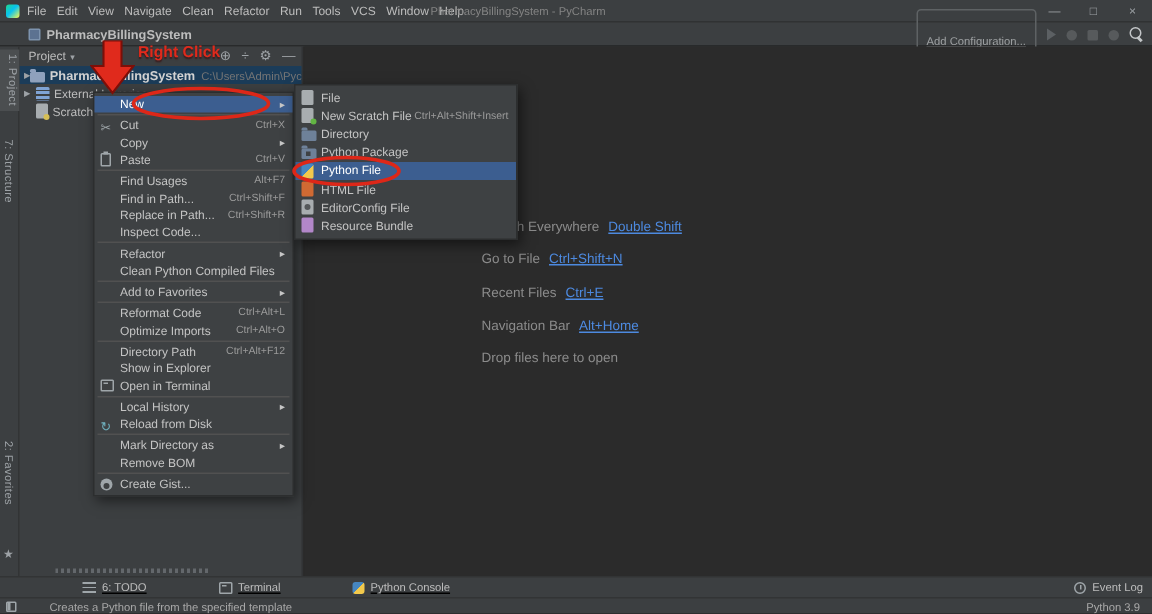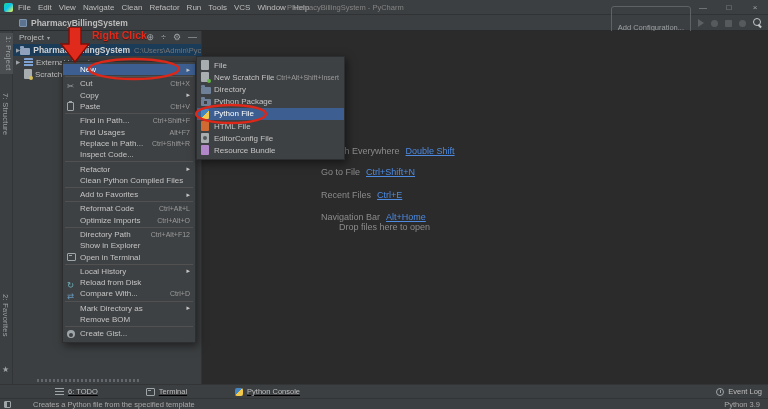--- a/index.html
+++ b/index.html
@@ -246,21 +246,21 @@
             <span class="wl-sc">Ctrl+Shift+N</span>
           </div>
           <div class="wl" style="top: 158px;">
             <span class="wl-label">Recent Files</span>
             <span class="wl-sc">Ctrl+E</span>
           </div>
           <div class="wl" style="top: 180px;">
             <span class="wl-label">Navigation Bar</span>
             <span class="wl-sc">Alt+Home</span>
           </div>
-          <div class="wl" style="top: 190px; margin-left: 18px;">
+          <div class="wl" style="top: 201px;">
             <span class="wl-label">Drop files here to open</span>
           </div>
         </div>
     </div>
   </div>
 
   <div class="popup" id="menu1">
       <div class="menu-item sel">
         <span class="mi-ico"></span>
         <span class="mi-label">New</span>
@@ -286,32 +286,32 @@
         <span class="mi-ico">
           <span class="ico ic-paste"></span>
         </span>
         <span class="mi-label">Paste</span>
         <span class="mi-spacer"></span>
         <span class="mi-sc">Ctrl+V</span>
       </div>
       <div class="menu-sep"></div>
       <div class="menu-item">
         <span class="mi-ico"></span>
+        <span class="mi-label">Find Usages</span>
+        <span class="mi-spacer"></span>
+        <span class="mi-sc">Alt+F7</span>
+      </div>
+      <div class="menu-item">
+        <span class="mi-ico"></span>
         <span class="mi-label">Find in Path...</span>
         <span class="mi-spacer"></span>
         <span class="mi-sc">Ctrl+Shift+F</span>
       </div>
       <div class="menu-item">
         <span class="mi-ico"></span>
-        <span class="mi-label">Find Usages</span>
-        <span class="mi-spacer"></span>
-        <span class="mi-sc">Alt+F7</span>
-      </div>
-      <div class="menu-item">
-        <span class="mi-ico"></span>
         <span class="mi-label">Replace in Path...</span>
         <span class="mi-spacer"></span>
         <span class="mi-sc">Ctrl+Shift+R</span>
       </div>
       <div class="menu-item">
         <span class="mi-ico"></span>
         <span class="mi-label">Inspect Code...</span>
         <span class="mi-spacer"></span>
       </div>
       <div class="menu-sep"></div>
@@ -371,28 +371,20 @@
         <span class="mi-label">Local History</span>
         <span class="mi-spacer"></span>
         <span class="mi-sub">▸</span>
       </div>
       <div class="menu-item">
         <span class="mi-ico">
           <span class="ico g ic-reload"></span>
         </span>
         <span class="mi-label">Reload from Disk</span>
         <span class="mi-spacer"></span>
-      </div>
-      <div class="menu-item">
-        <span class="mi-ico">
-          <span class="ico g ic-compare"></span>
-        </span>
-        <span class="mi-label">Compare With...</span>
-        <span class="mi-spacer"></span>
-        <span class="mi-sc">Ctrl+D</span>
       </div>
       <div class="menu-sep"></div>
       <div class="menu-item">
         <span class="mi-ico"></span>
         <span class="mi-label">Mark Directory as</span>
         <span class="mi-spacer"></span>
         <span class="mi-sub">▸</span>
       </div>
       <div class="menu-item">
         <span class="mi-ico"></span>

